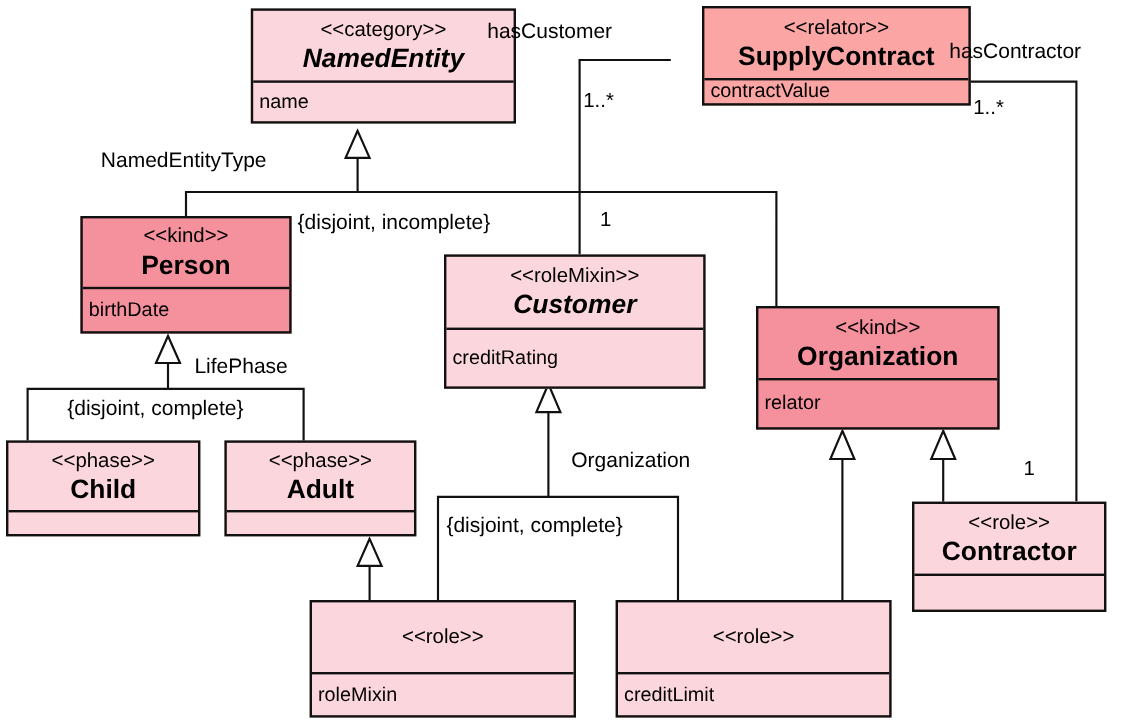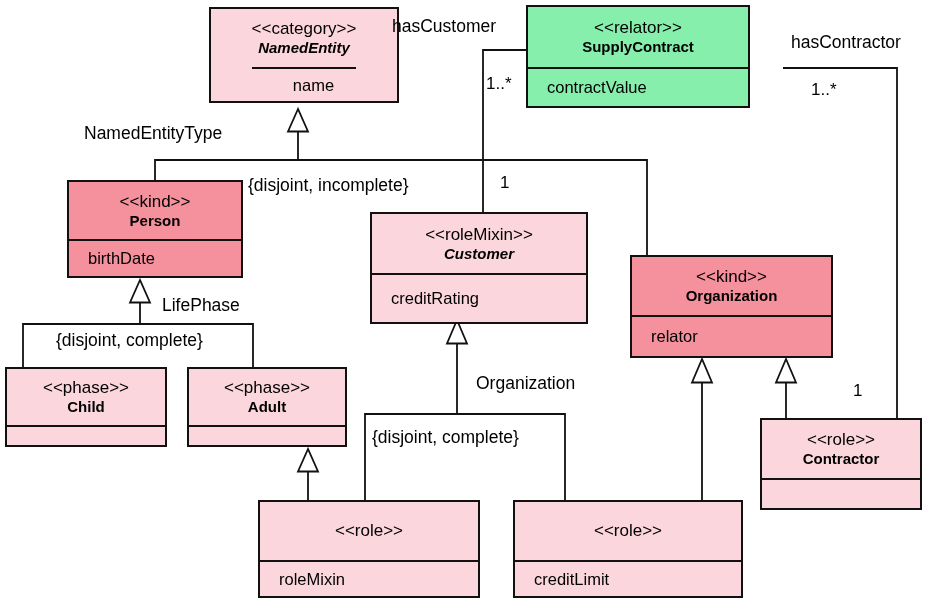--- a/index.html
+++ b/index.html
@@ -19,26 +19,26 @@
     display:flex;flex-direction:column;
   }
   .hdr{
     box-sizing:border-box;
     border-bottom:2px solid #111;
     display:flex;flex-direction:column;
     justify-content:center;align-items:center;
     line-height:1.25;
   }
   .stereo{font-size:17px;}
-  .cname{font-size:15px;font-weight:bold;}
+  .cname{font-size:22px;font-weight:bold;}
   .cname.abstract{font-style:italic;}
   .attrs{
     flex:1;box-sizing:border-box;
     display:flex;align-items:center;
-    padding-left:19px;
+    padding-left:5px;
     font-size:16.5px;
   }
   .lbl{
     position:absolute;
     font-size:17.5px;
     white-space:nowrap;
   }
   .mult{font-size:17px;}
 </style>
 </head>
@@ -68,31 +68,31 @@
     <g stroke="#111" stroke-width="1.8" fill="#ffffff">
       <polygon points="298,109 288,131.5 308,131.5"></polygon>
       <polygon points="140,280 130,302.5 150,302.5"></polygon>
       <polygon points="457,320 447,343.5 467,343.5"></polygon>
       <polygon points="308,449 298,471.5 318,471.5"></polygon>
       <polygon points="702,359 692,382.5 712,382.5"></polygon>
       <polygon points="786,359 776,382.5 796,382.5"></polygon>
     </g>
   </svg>
 
-  <div class="cls" style="left: 209px; top: 7px; width: 190px; height: 96px; background-color: rgb(252, 214, 221); align-items: center;">
+  <div class="cls" style="left: 209px; top: 7px; width: 221px; height: 96px; background-color: rgb(252, 214, 221);">
     <div class="hdr" style="height:60px">
       <div class="stereo">&lt;&lt;category&gt;&gt;</div>
       <div class="cname abstract">NamedEntity</div>
     </div>
     <div class="attrs">
         <div>name</div>
       </div>
   </div>
 
-  <div class="cls" style="left: 526px; top: 5px; width: 224px; height: 103px; background-color: #86efac;">
+  <div class="cls" style="left: 585px; top: 5px; width: 224px; height: 83px; background-color: #fca5a5;">
     <div class="hdr" style="height:62px">
       <div class="stereo">&lt;&lt;relator&gt;&gt;</div>
       <div class="cname">SupplyContract</div>
     </div>
     <div class="attrs">
         <div>contractValue</div>
       </div>
   </div>
 
   <div class="cls" style="left: 67px; top: 180px; width: 176px; height: 98px; background-color: rgb(245, 144, 157);">
@@ -166,21 +166,21 @@
   <div class="cls" style="left: 760px; top: 418px; width: 162px; height: 92px; background-color: rgb(252, 214, 221);">
     <div class="hdr" style="height:60px">
       <div class="stereo">&lt;&lt;role&gt;&gt;</div>
       <div class="cname">Contractor</div>
     </div>
     <div class="attrs">
         <div></div>
       </div>
   </div>
 
-  <div class="lbl" style="left:392px;top:16px">hasCustomer</div>
+  <div class="lbl" style="left:406px;top:16px">hasCustomer</div>
   <div class="lbl mult" style="left:486px;top:74px">1..*</div>
   <div class="lbl mult" style="left:500px;top:173px">1</div>
 
   <div class="lbl" style="left:791px;top:32px">hasContractor</div>
   <div class="lbl mult" style="left:811px;top:80px">1..*</div>
   <div class="lbl mult" style="left:853px;top:381px">1</div>
 
   <div class="lbl" style="left:248px;top:175px">{disjoint, incomplete}</div>
   <div class="lbl" style="left:84px;top:123px">NamedEntityType</div>
 

